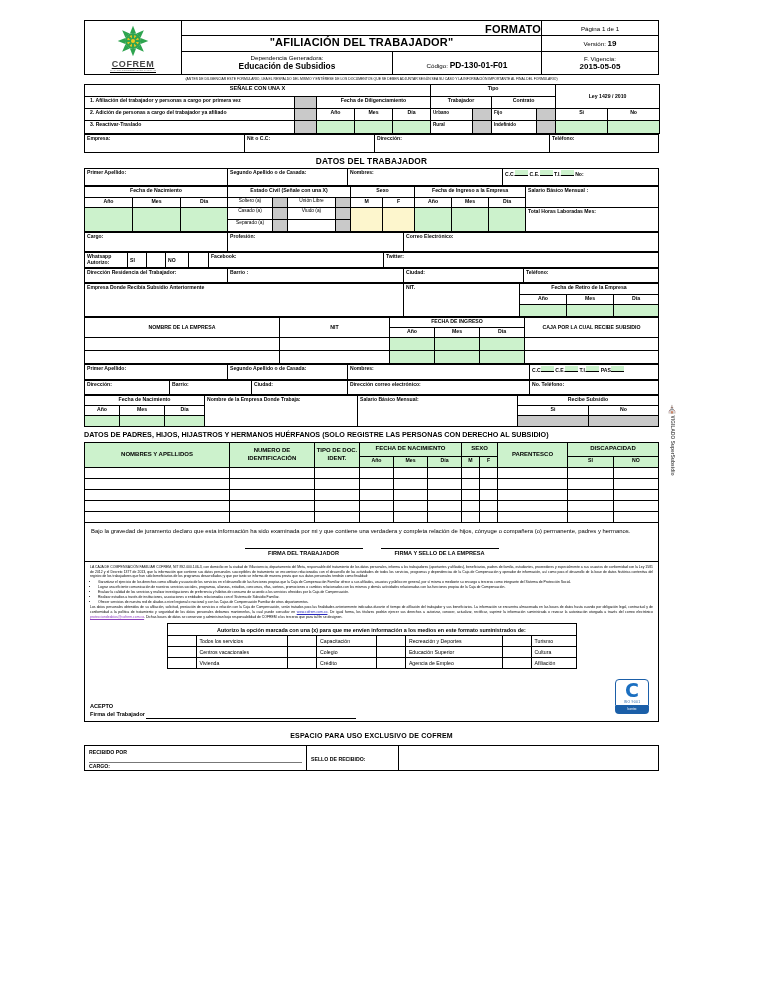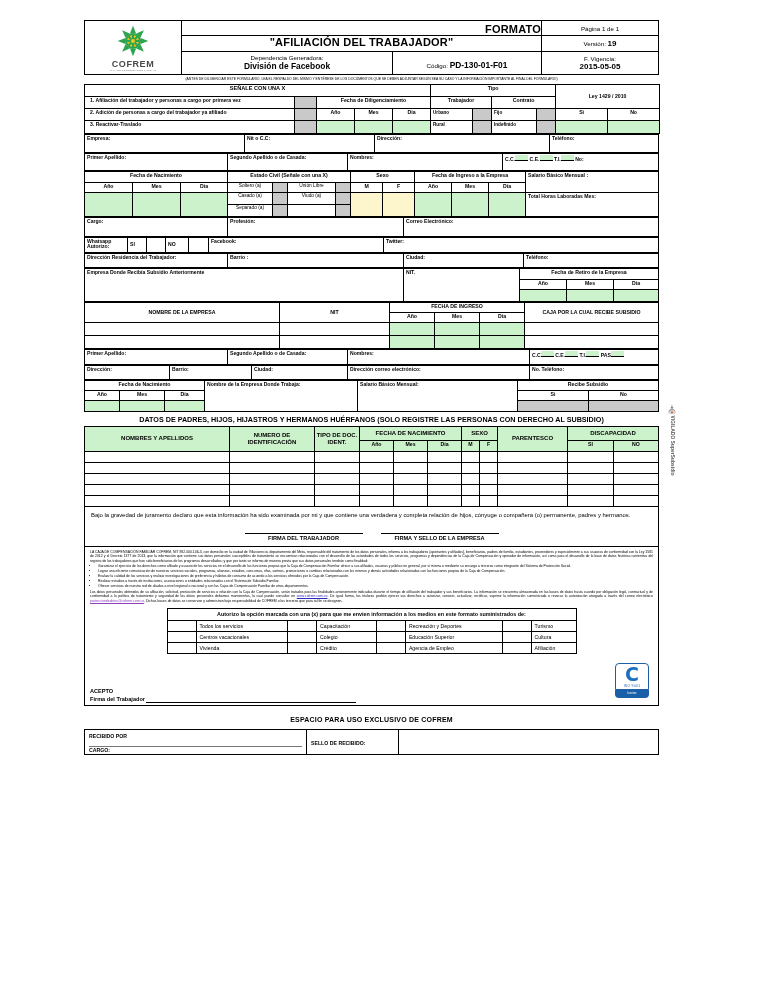--- a/index.html
+++ b/index.html
@@ -50,38 +50,38 @@
     line-height: 1.15;
     display: block;
   }
   .ctrtxt { font-size: 5.2px; font-weight: bold; text-align: center; line-height: 1.2; padding: 1px 0; }
   .ctrtxt2 { font-size: 5.6px; font-weight: bold; text-align: center; line-height: 1.2; padding: 1.5px 0; }
   .smtxt { font-size: 4.8px; text-align: center; padding: 1px 0; }
 
   
   .hdr { width: 575px; border: 1.4px solid #000; }
   .hdr td { border: 1px solid #000; }
-  .logo-cell { width: 96px; text-align: center; vertical-align: middle; padding: 3px 0; }
+  .logo-cell { width: 96px; text-align: center; vertical-align: middle; padding: 3px 0; text-decoration: underline; }
   .logo-flower { width: 34px; height: 34px; margin: 0 auto; position: relative; }
   .logo-word { font-size: 9px; font-weight: bold; letter-spacing: 0.6px; color: #4a4a4a; margin-top: 1px; }
   .logo-sub { font-size: 2.3px; color: #6d6d6d; letter-spacing: 0.2px; }
   .ttl1 { font-size: 11px; font-weight: bold; text-align: right; letter-spacing: .2px; }
   .ttl2 { font-size: 11px; font-weight: bold; text-align: center; letter-spacing: .2px; }
   .dep1 { font-size: 6.2px; text-align: center; }
   .dep2 { font-size: 8.4px; font-weight: bold; text-align: center; }
   .codecell { font-size: 6.2px; text-align: center; }
   .codecell b { font-size: 8.4px; }
   .rt { font-size: 6.2px; text-align: center; padding: 3px 4px; }
   .rt b { font-size: 8px; }
 
   .instr1 { font-size: 7.3px; font-weight: bold; text-align: center; margin-top: 6px; letter-spacing: .1px; }
   .instr2 { font-size: 3.4px; text-align: center; margin-top: 1.5px; margin-bottom: 3px; }
 
   .sechdr { font-size: 8.3px; font-weight: bold; text-align: center; padding: 3px 0 2.5px; letter-spacing: .2px; }
-  .sechdr-sm { font-size: 7.2px; font-weight: bold; text-align: center; padding: 3px 0 2.5px; }
+  .sechdr-sm { font-size: 7.2px; font-weight: bold; text-align: left; padding: 3px 0 2.5px; }
 
   .fieldbox { height: 17px; }
   .h9 { height: 9px; }
   .h10 { height: 10px; }
   .h11 { height: 11px; }
   .h12 { height: 12px; }
   .h13 { height: 13px; }
   .h14 { height: 14px; }
   .h16 { height: 16px; }
   .h18 { height: 18px; }
@@ -210,21 +210,21 @@
           <div class="ttl2">"AFILIACIÓN DEL TRABAJADOR"</div>
         </td>
         <td class="rt">
           <span>Versión:</span>
           <b>19</b>
         </td>
       </tr>
       <tr>
         <td style="width:210px; padding:2px 0 3px;">
           <div class="dep1">Dependencia Generadora:</div>
-          <div class="dep2">División de Facebook</div>
+          <div class="dep2">Educación de Subsidios</div>
         </td>
         <td style="padding:6px 0 3px;" class="codecell">
           <span>Código:</span>
           <b>PD-130-01-F01</b>
         </td>
         <td class="rt">
           <div>F. Vigencia:</div>
           <b>2015-05-05</b>
         </td>
       </tr>
@@ -321,20 +321,21 @@
         <td class="fieldbox">
               <span class="lbl">Dirección:</span>
             </td>
         <td class="fieldbox">
               <span class="lbl">Teléfono:</span>
             </td>
       </tr>
     </tbody>
       </table>
 
+    <div class="sechdr">DATOS DEL TRABAJADOR</div>
     <table class="bt">
       <colgroup>
           <col style="width:143px">
           <col style="width:120px">
           <col style="width:155px">
           <col>
         </colgroup>
       <tbody>
           <tr>
         <td class="h16">

